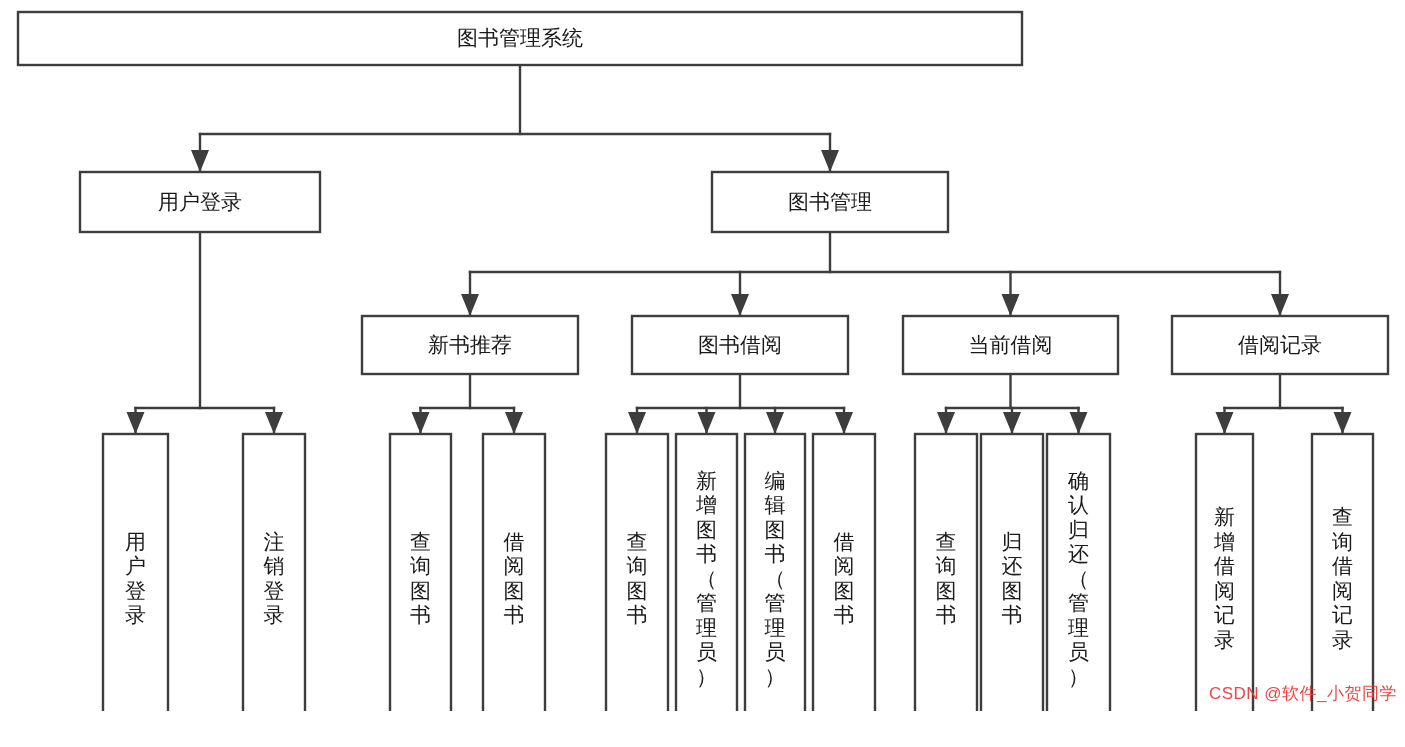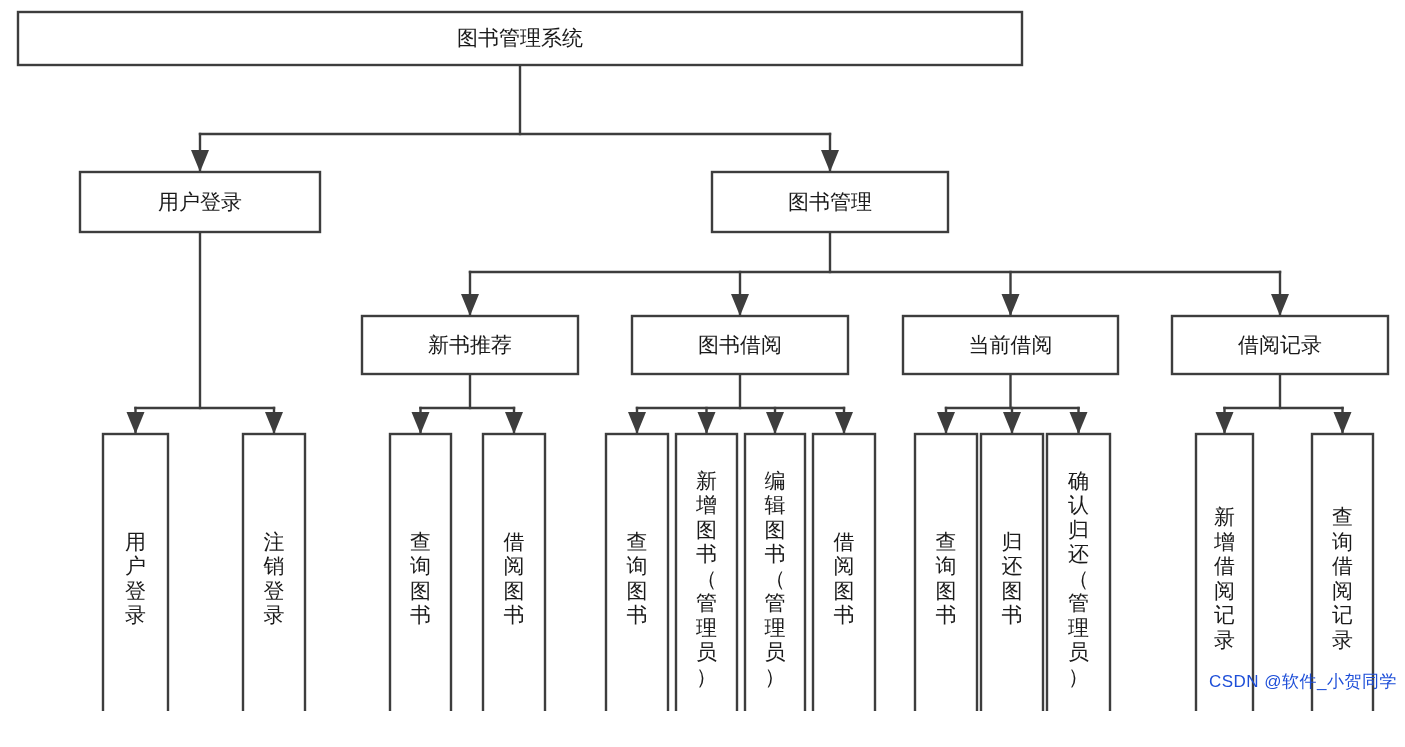--- a/index.html
+++ b/index.html
@@ -48,24 +48,24 @@
   }
   .node-label-vertical {
     font-family: "Liberation Sans", "DejaVu Sans", sans-serif;
     font-size: 21px;
     fill: #1a1a1a;
     text-anchor: middle;
   }
   .watermark {
     position: absolute;
     right: 8px;
-    bottom: 18px;
+    bottom: 6px;
     font-family: "Liberation Sans", "DejaVu Sans", sans-serif;
     font-size: 17px;
-    color: #1d4ed8;
+    color: #ef4444;
     letter-spacing: 0.5px;
     white-space: nowrap;
     pointer-events: none;
   }
 </style>
 </head>
 <body>
 
 <div id="canvas">
 

